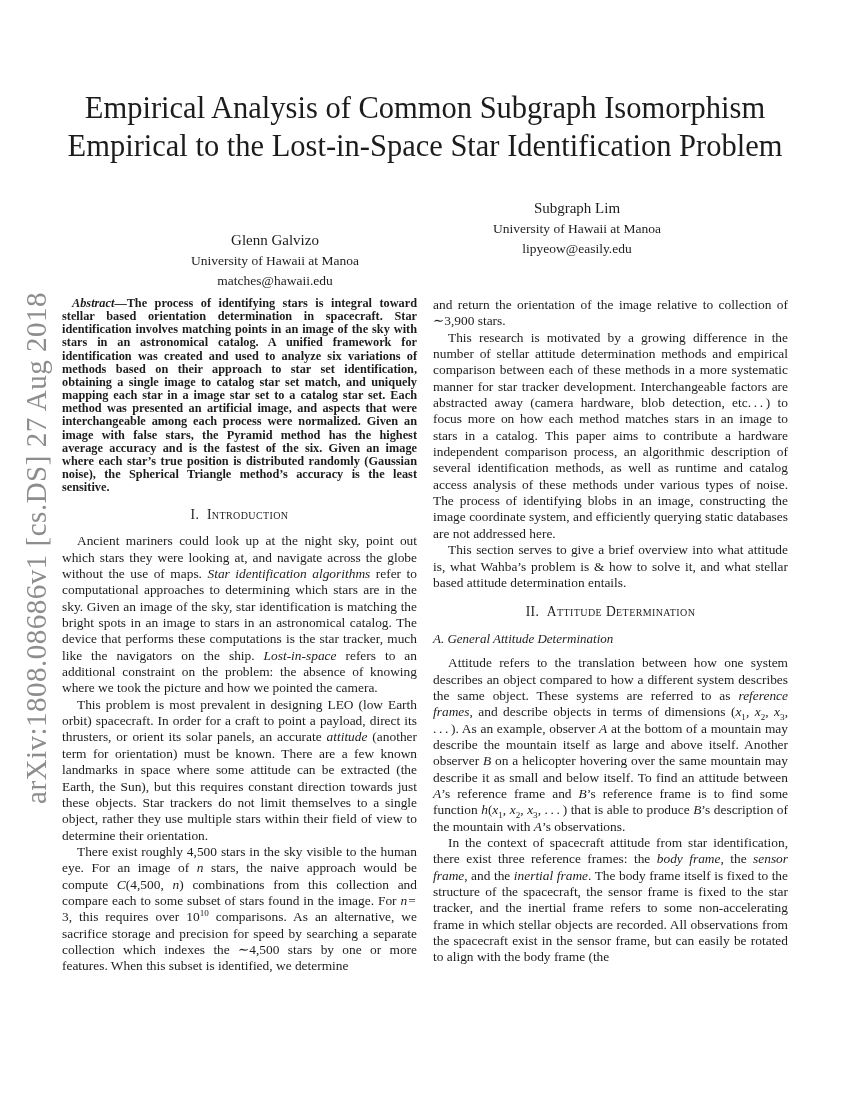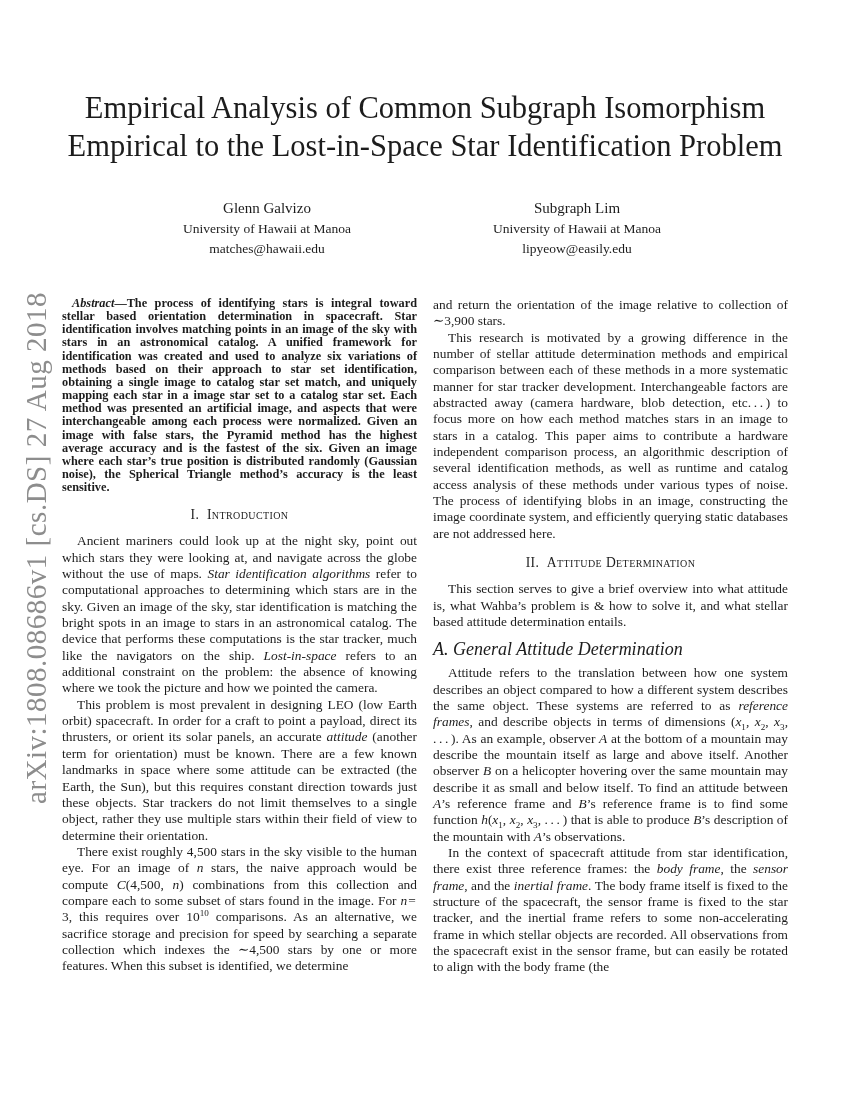--- a/index.html
+++ b/index.html
@@ -9,35 +9,35 @@
 
   .arxiv-sidebar{position:absolute;left:36px;top:548px;
     transform:translate(-50%,-50%) rotate(-90deg);white-space:nowrap;
     font-size:29px;color:#8d8d8d;letter-spacing:0.5px;}
 
   .title{position:absolute;top:70px;left:55px;width:740px;text-align:center;
     font-size:30.5px;line-height:37.5px;font-weight:normal;}
 
   .authors{position:absolute;top:197px;left:0;width:850px;}
   .author-block{position:absolute;width:320px;text-align:center;}
-  .author-block.a0{left:107px;}
+  .author-block.a0{left:115px;margin-top:32px;}
   .author-block.a1{left:417px;}
   .author-name{font-size:15px;line-height:22px;}
   .author-affil{font-size:13.5px;line-height:20px;}
   .author-email{font-size:13.5px;line-height:20px;}
 
   .columns{position:absolute;top:297px;left:62px;width:726px;display:flex;gap:16px;}
   .col{width:355px;}
 
   .blk{text-align:justify;hyphens:auto;-webkit-hyphens:auto;}
   .abstract{font-weight:bold;font-size:12.3px;line-height:13.15px;
     text-indent:10px;margin-bottom:12px;word-spacing:0.4px;}
   .heading{font-variant:small-caps;text-align:center;font-size:13.6px;
     line-height:16px;margin:13px 0 10px 0;letter-spacing:0.4px;text-indent:0;}
-  .subheading{font-style:italic;text-align:left;font-size:18px;
+  .subheading{font-style:italic;text-align:left;font-size:13px;
     line-height:16px;margin:11px 0 8px 0;text-indent:0;}
   .para{font-size:13.4px;line-height:16.35px;text-indent:15px;}
   .para-noindent{font-size:13.4px;line-height:16.35px;text-indent:0;}
   sup{font-size:68%;vertical-align:super;line-height:0;}
   sub{font-size:68%;vertical-align:sub;line-height:0;}
 </style>
 </head>
 <body>
 
 <div class="page">
@@ -63,21 +63,21 @@
     <div class="col">
         <div class="blk abstract"><i>Abstract</i>—The process of identifying stars is integral toward stellar based orientation determination in spacecraft. Star identification involves matching points in an image of the sky with stars in an astronomical catalog. A unified framework for identification was created and used to analyze six variations of methods based on their approach to star set identification, obtaining a single image to catalog star set match, and uniquely mapping each star in a image star set to a catalog star set. Each method was presented an artificial image, and aspects that were interchangeable among each process were normalized. Given an image with false stars, the Pyramid method has the highest average accuracy and is the fastest of the six. Given an image where each star’s true position is distributed randomly (Gaussian noise), the Spherical Triangle method’s accuracy is the least sensitive.</div>
         <div class="blk heading">I.&nbsp;&nbsp;Introduction</div>
         <div class="blk para">Ancient mariners could look up at the night sky, point out which stars they were looking at, and navigate across the globe without the use of maps. <i>Star identification algorithms</i> refer to computational approaches to determining which stars are in the sky. Given an image of the sky, star identification is matching the bright spots in an image to stars in an astronomical catalog. The device that performs these computations is the star tracker, much like the navigators on the ship. <i>Lost-in-space</i> refers to an additional constraint on the problem: the absence of knowing where we took the picture and how we pointed the camera.</div>
         <div class="blk para">This problem is most prevalent in designing LEO (low Earth orbit) spacecraft. In order for a craft to point a payload, direct its thrusters, or orient its solar panels, an accurate <i>attitude</i> (another term for orientation) must be known. There are a few known landmarks in space where some attitude can be extracted (the Earth, the Sun), but this requires constant direction towards just these objects. Star trackers do not limit themselves to a single object, rather they use multiple stars within their field of view to determine their orientation.</div>
         <div class="blk para">There exist roughly 4,500 stars in the sky visible to the human eye. For an image of <i>n</i> stars, the naive approach would be compute <i>C</i>(4,500, <i>n</i>) combinations from this collection and compare each to some subset of stars found in the image. For <i>n</i> = 3, this requires over 10<sup>10</sup> comparisons. As an alternative, we sacrifice storage and precision for speed by searching a separate collection which indexes the ∼4,500 stars by one or more features. When this subset is identified, we determine</div>
       </div>
     <div class="col">
         <div class="blk para-noindent">and return the orientation of the image relative to collection of ∼3,900 stars.</div>
         <div class="blk para">This research is motivated by a growing difference in the number of stellar attitude determination methods and empirical comparison between each of these methods in a more systematic manner for star tracker development. Interchangeable factors are abstracted away (camera hardware, blob detection, etc. . . ) to focus more on how each method matches stars in an image to stars in a catalog. This paper aims to contribute a hardware independent comparison process, an algorithmic description of several identification methods, as well as runtime and catalog access analysis of these methods under various types of noise. The process of identifying blobs in an image, constructing the image coordinate system, and efficiently querying static databases are not addressed here.</div>
+        <div class="blk para">This section serves to give a brief overview into what attitude is, what Wahba’s problem is &amp; how to solve it, and what stellar based attitude determination entails.</div>
         <div class="blk heading">II.&nbsp;&nbsp;Attitude Determination</div>
-        <div class="blk para">This section serves to give a brief overview into what attitude is, what Wahba’s problem is &amp; how to solve it, and what stellar based attitude determination entails.</div>
         <div class="blk subheading">A. General Attitude Determination</div>
         <div class="blk para">Attitude refers to the translation between how one system describes an object compared to how a different system describes the same object. These systems are referred to as <i>reference frames</i>, and describe objects in terms of dimensions (<i>x</i><sub>1</sub>, <i>x</i><sub>2</sub>, <i>x</i><sub>3</sub>, . . . ). As an example, observer <i>A</i> at the bottom of a mountain may describe the mountain itself as large and above itself. Another observer <i>B</i> on a helicopter hovering over the same mountain may describe it as small and below itself. To find an attitude between <i>A</i>’s reference frame and <i>B</i>’s reference frame is to find some function <i>h</i>(<i>x</i><sub>1</sub>, <i>x</i><sub>2</sub>, <i>x</i><sub>3</sub>, . . . ) that is able to produce <i>B</i>’s description of the mountain with <i>A</i>’s observations.</div>
         <div class="blk para">In the context of spacecraft attitude from star identification, there exist three reference frames: the <i>body frame</i>, the <i>sensor frame</i>, and the <i>inertial frame</i>. The body frame itself is fixed to the structure of the spacecraft, the sensor frame is fixed to the star tracker, and the inertial frame refers to some non-accelerating frame in which stellar objects are recorded. All observations from the spacecraft exist in the sensor frame, but can easily be rotated to align with the body frame (the</div>
       </div>
   </div>
 
 </div>
 
 </body></html>

